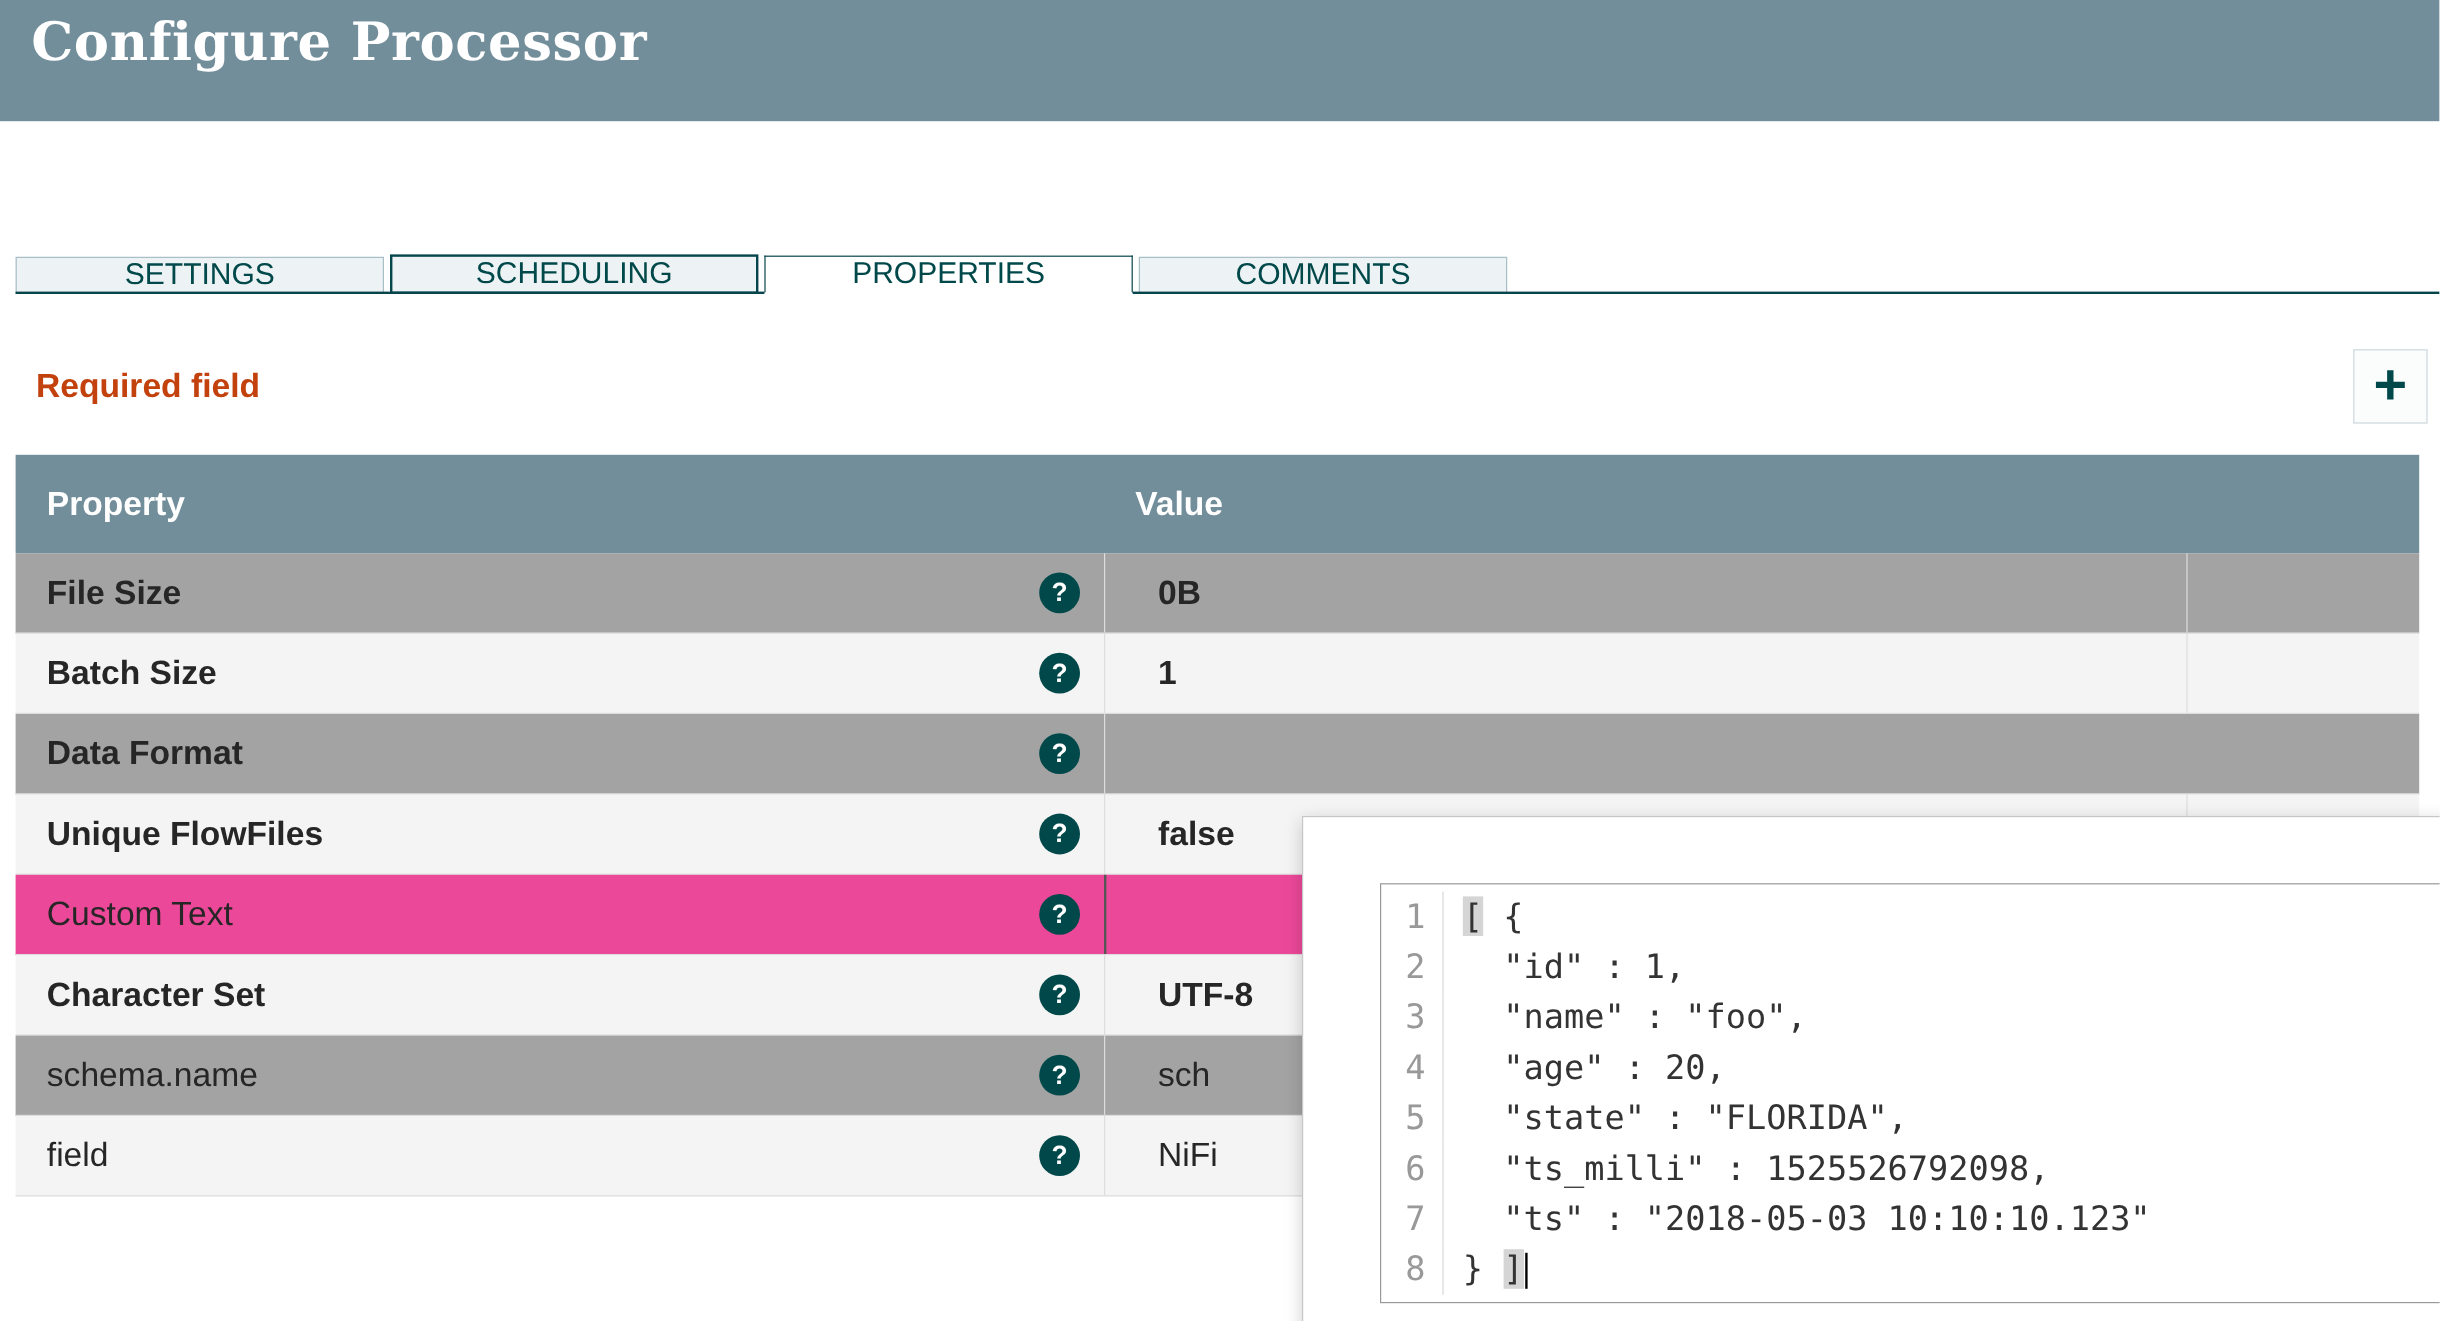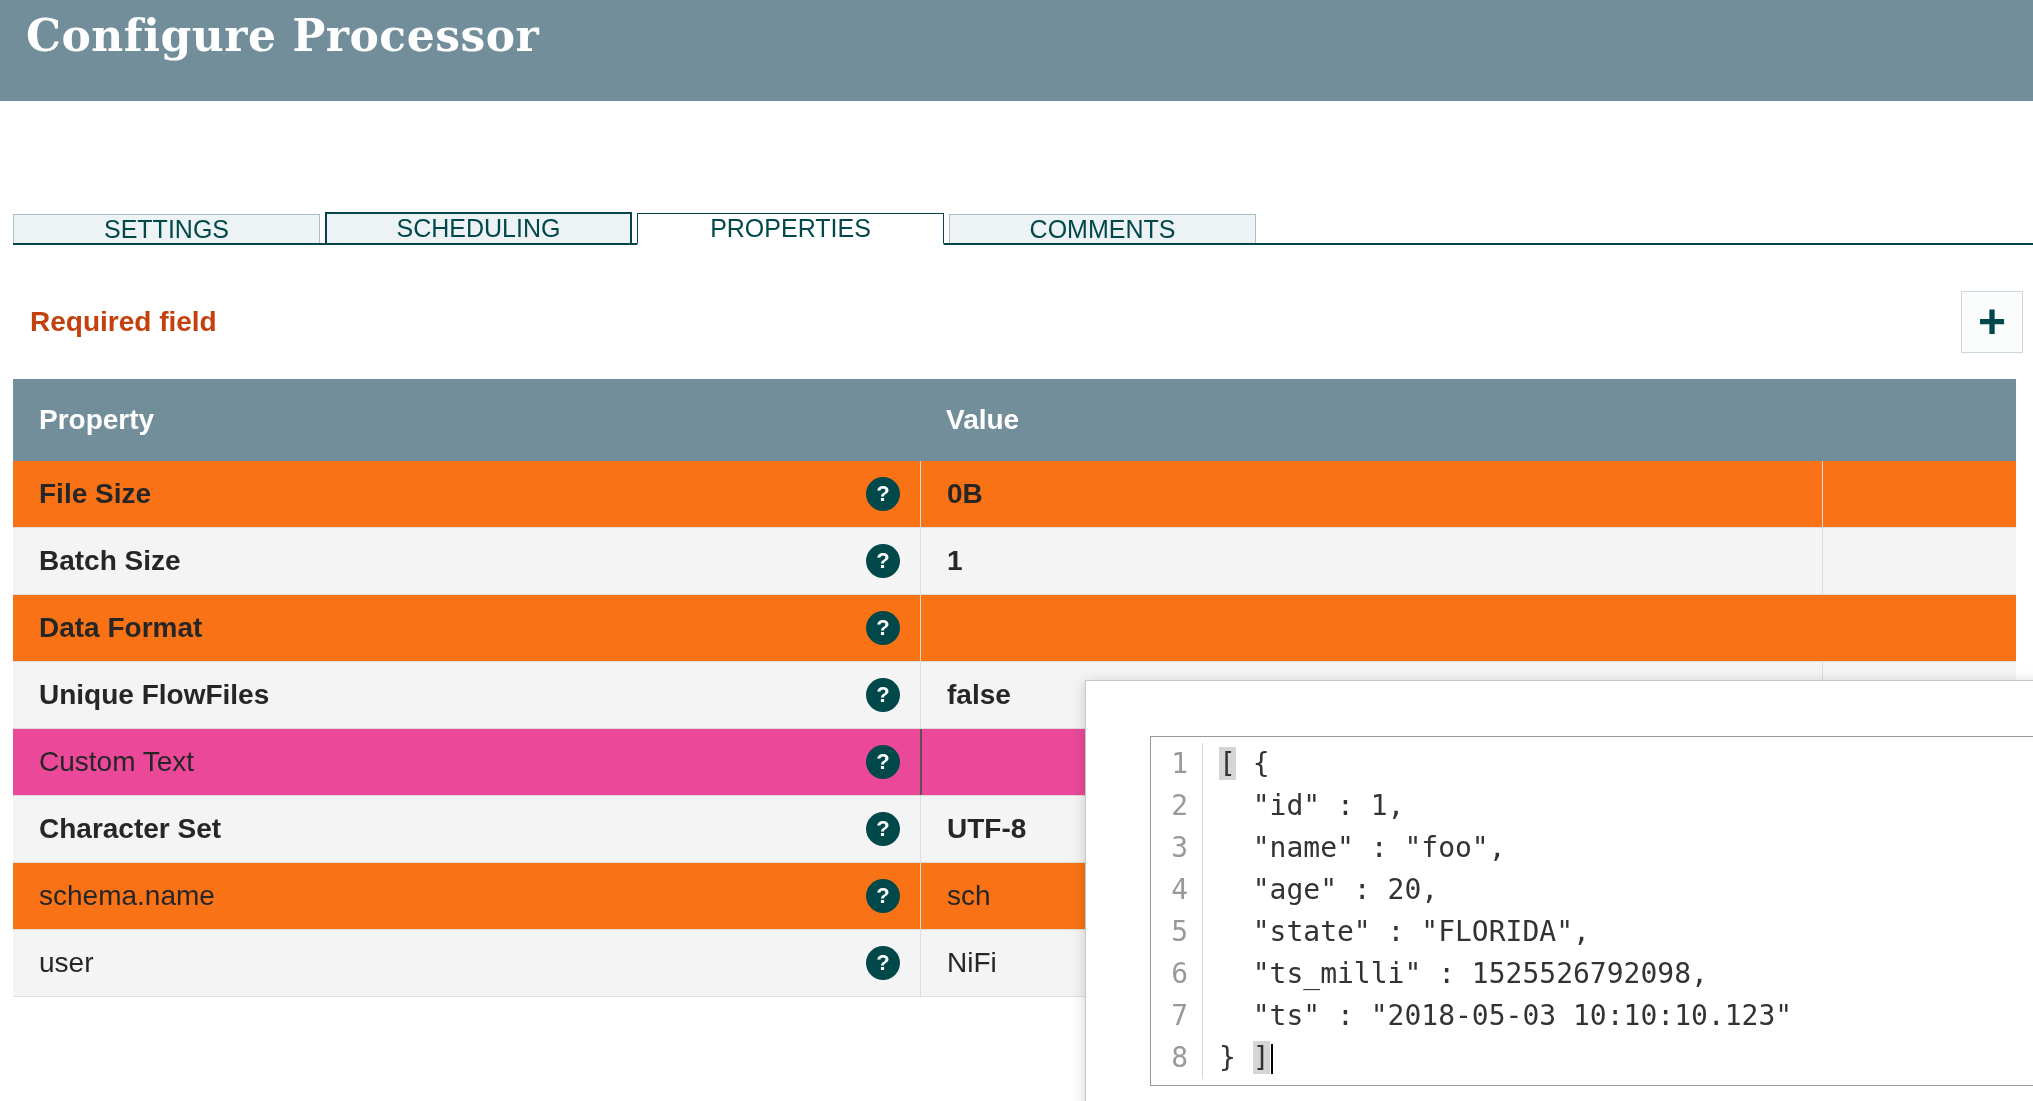--- a/index.html
+++ b/index.html
@@ -57,32 +57,32 @@
   .thead {
     display:flex; height:82px; align-items:center;
     background:#728E9B; color:#ffffff; font-weight:bold; font-size:28px;
   }
   .th-prop { width:907px; padding-left:26px; }
   .th-val  { width:902px; padding-left:26px; }
   .th-extra{ flex:1; }
 
   .trow {
     display:flex; height:67px; align-items:stretch;
-    border-bottom:1px solid #dddddd; font-size:28px; background:#f97316;
+    border-bottom:1px solid #dddddd; font-size:28px; background:#a3a3a3;
   }
   .tbody .trow:nth-child(even) { background:#f4f4f4; }
   .tbody .trow.editing { background:#ec4899;justify-content:center; }
 
   .cell { display:flex; align-items:center; }
   .cell.prop {
     width:907px; padding:0 20px 0 26px;
     justify-content:space-between;
   }
   .cell.val {
-    width:902px; padding-left:26px; border-left:1px solid #dddddd;
+    width:902px; padding-left:44px; border-left:1px solid #dddddd;
   }
   .cell.extra { flex:1; border-left:1px solid #dddddd; }
 
   .trow.req .prop-name { font-weight:bold; }
   .trow.boldval .val-text { font-weight:bold; }
   .trow.editing .cell.val { border-left:2px solid #555555; }
 
   .help {
     width:34px; height:34px; border-radius:50%; flex:0 0 auto;
     background:#004849; color:#ffffff; font-weight:bold; font-size:22px;
@@ -212,21 +212,21 @@
         <span class="help">?</span>
       </div>
       <div class="cell val">
           <span class="val-text">sch</span>
         </div>
       <div class="cell extra"></div>
     </div>
 
     <div class="trow">
       <div class="cell prop">
-        <span class="prop-name">user</span>
+        <span class="prop-name">field</span>
         <span class="help">?</span>
       </div>
       <div class="cell val">
           <span class="val-text">NiFi</span>
         </div>
       <div class="cell extra"></div>
     </div>
 
   </div>
 </div>

